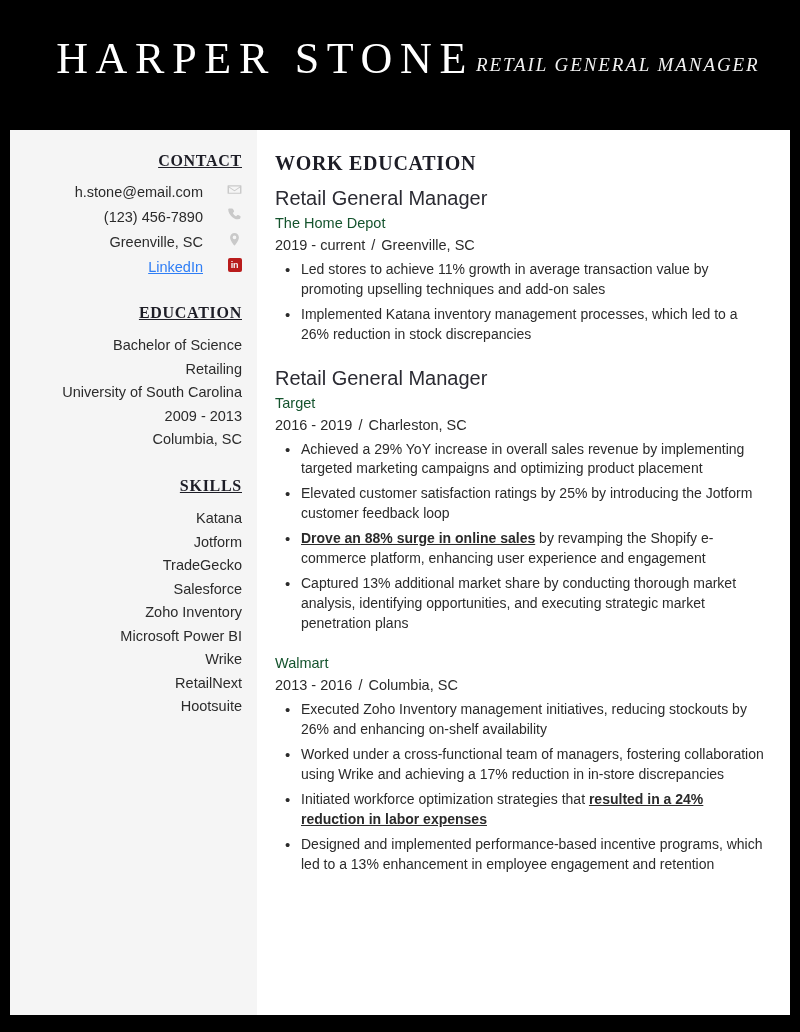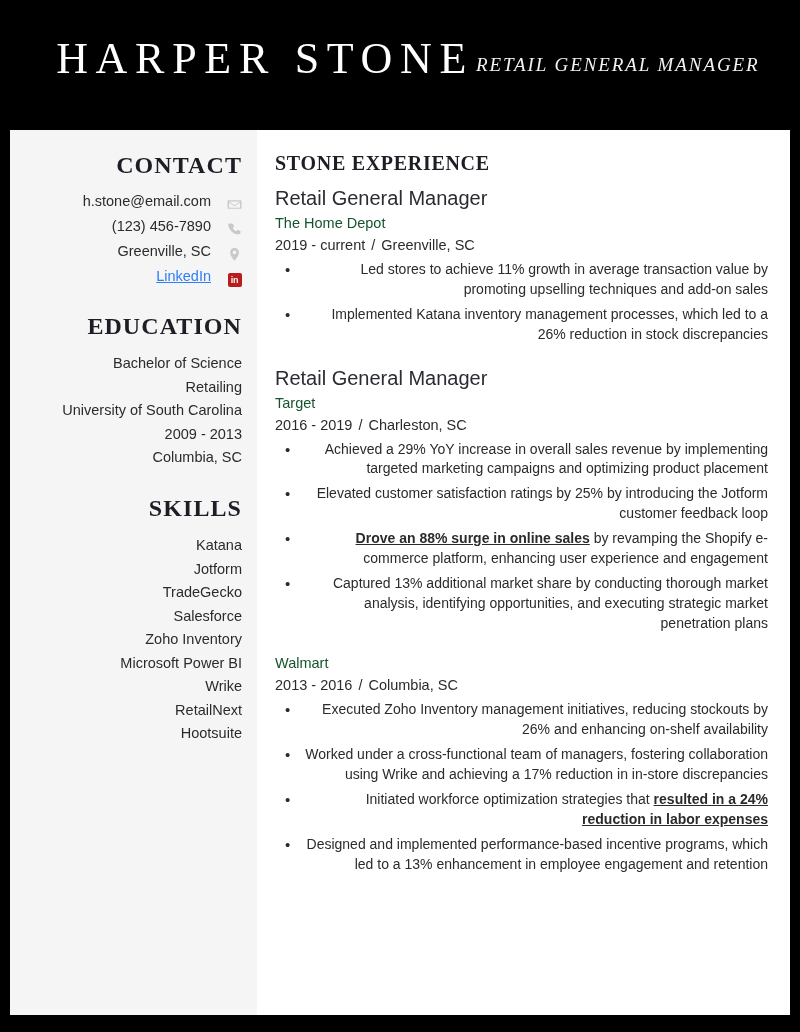--- a/index.html
+++ b/index.html
@@ -73,31 +73,32 @@
     background: #f5f5f5;
     box-sizing: border-box;
     padding: 22px 15px 20px 14px;
     text-align: right;
   }
   .side-section { margin-bottom: 26px; }
   .side-section:last-child { margin-bottom: 12px; }
   .side-heading {
     font-family: "Liberation Serif", serif;
     font-weight: 700;
-    font-size: 24px;
+    font-size: 16px;
     letter-spacing: 0.045em;
     color: #1d1d26;
     margin: 0 0 12px 0;
     text-indent: 0.045em;
+    text-decoration: underline;
   }
   .contact-row {
     display: flex;
-    align-items: flex-end;
+    align-items: flex-start;
     justify-content: flex-end;
-    gap: 16px;
+    gap: 24px;
     margin-bottom: 4px;
     font-size: 14.5px;
     color: #2b2b2b;
     line-height: 1.45;
   }
   .contact-row .ic {
     width: 15px;
     height: 15px;
     flex: 0 0 15px;
     display: inline-flex;
@@ -162,21 +163,20 @@
     font-size: 14.5px;
     color: #2b2b2b;
     line-height: 1.45;
     margin: 0 0 4px 0;
   }
   .job-meta .sep { padding: 0 6px; }
   .bullets {
     list-style: none;
     margin: 0;
     padding: 0;
-    text-align: right;
   }
   .bullets li {
     position: relative;
     padding-left: 26px;
     font-size: 14px;
     color: #2b2b2b;
     line-height: 1.42;
     margin-bottom: 5px;
   }
   .bullets li:last-child { margin-bottom: 0; }
@@ -265,21 +265,21 @@
             <div class="side-line">Microsoft Power BI</div>
             <div class="side-line">Wrike</div>
             <div class="side-line">RetailNext</div>
             <div class="side-line">Hootsuite</div>
           </div>
       </section>
 
     </aside>
 
     <main class="main">
-      <h2 class="main-heading">STONE EXPERIENCE</h2>
+      <h2 class="main-heading">WORK EDUCATION</h2>
       <div id="jobs-list">
           <section class="job">
             <h3 class="job-title">Retail General Manager</h3>
             <div class="job-company">The Home Depot</div>
             <div class="job-meta"><span>2019 - current</span><span class="sep">/</span><span>Greenville, SC</span></div>
             <ul class="bullets">
               <li><span>Led stores to achieve 11% growth in average transaction value by promoting upselling techniques and add-on sales</span></li>
               <li><span>Implemented Katana inventory management processes, which led to a 26% reduction in stock discrepancies</span></li>
             </ul>
           </section>

